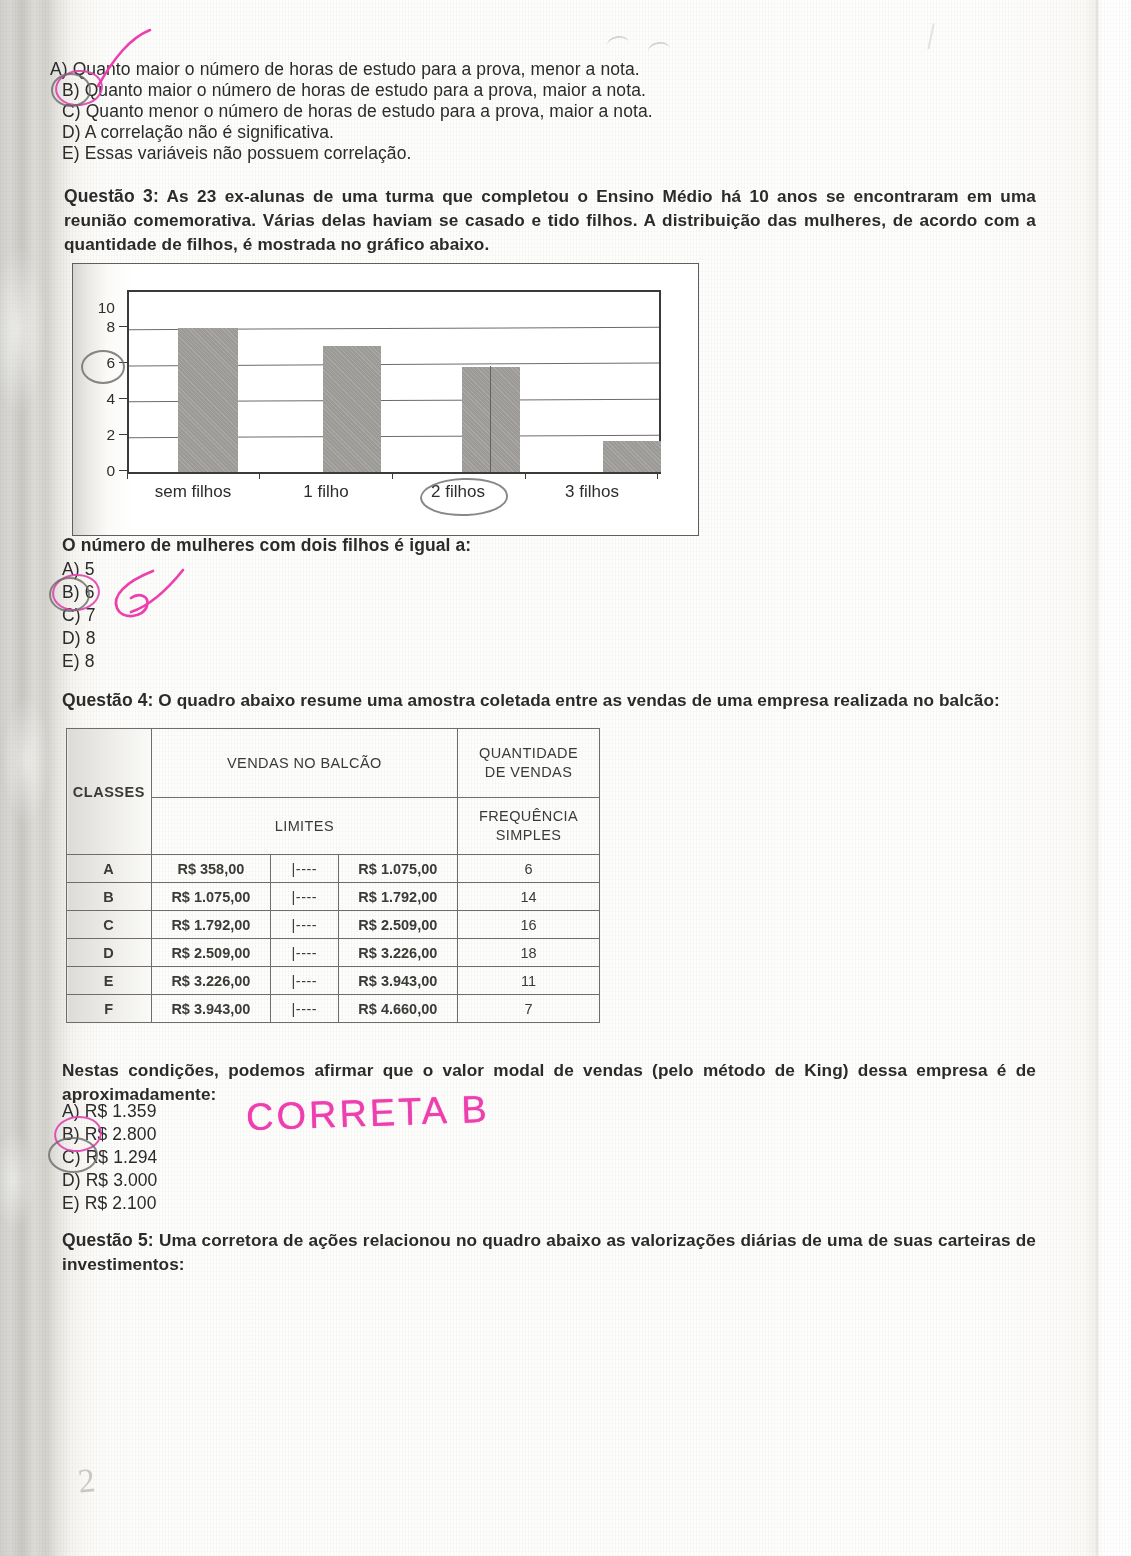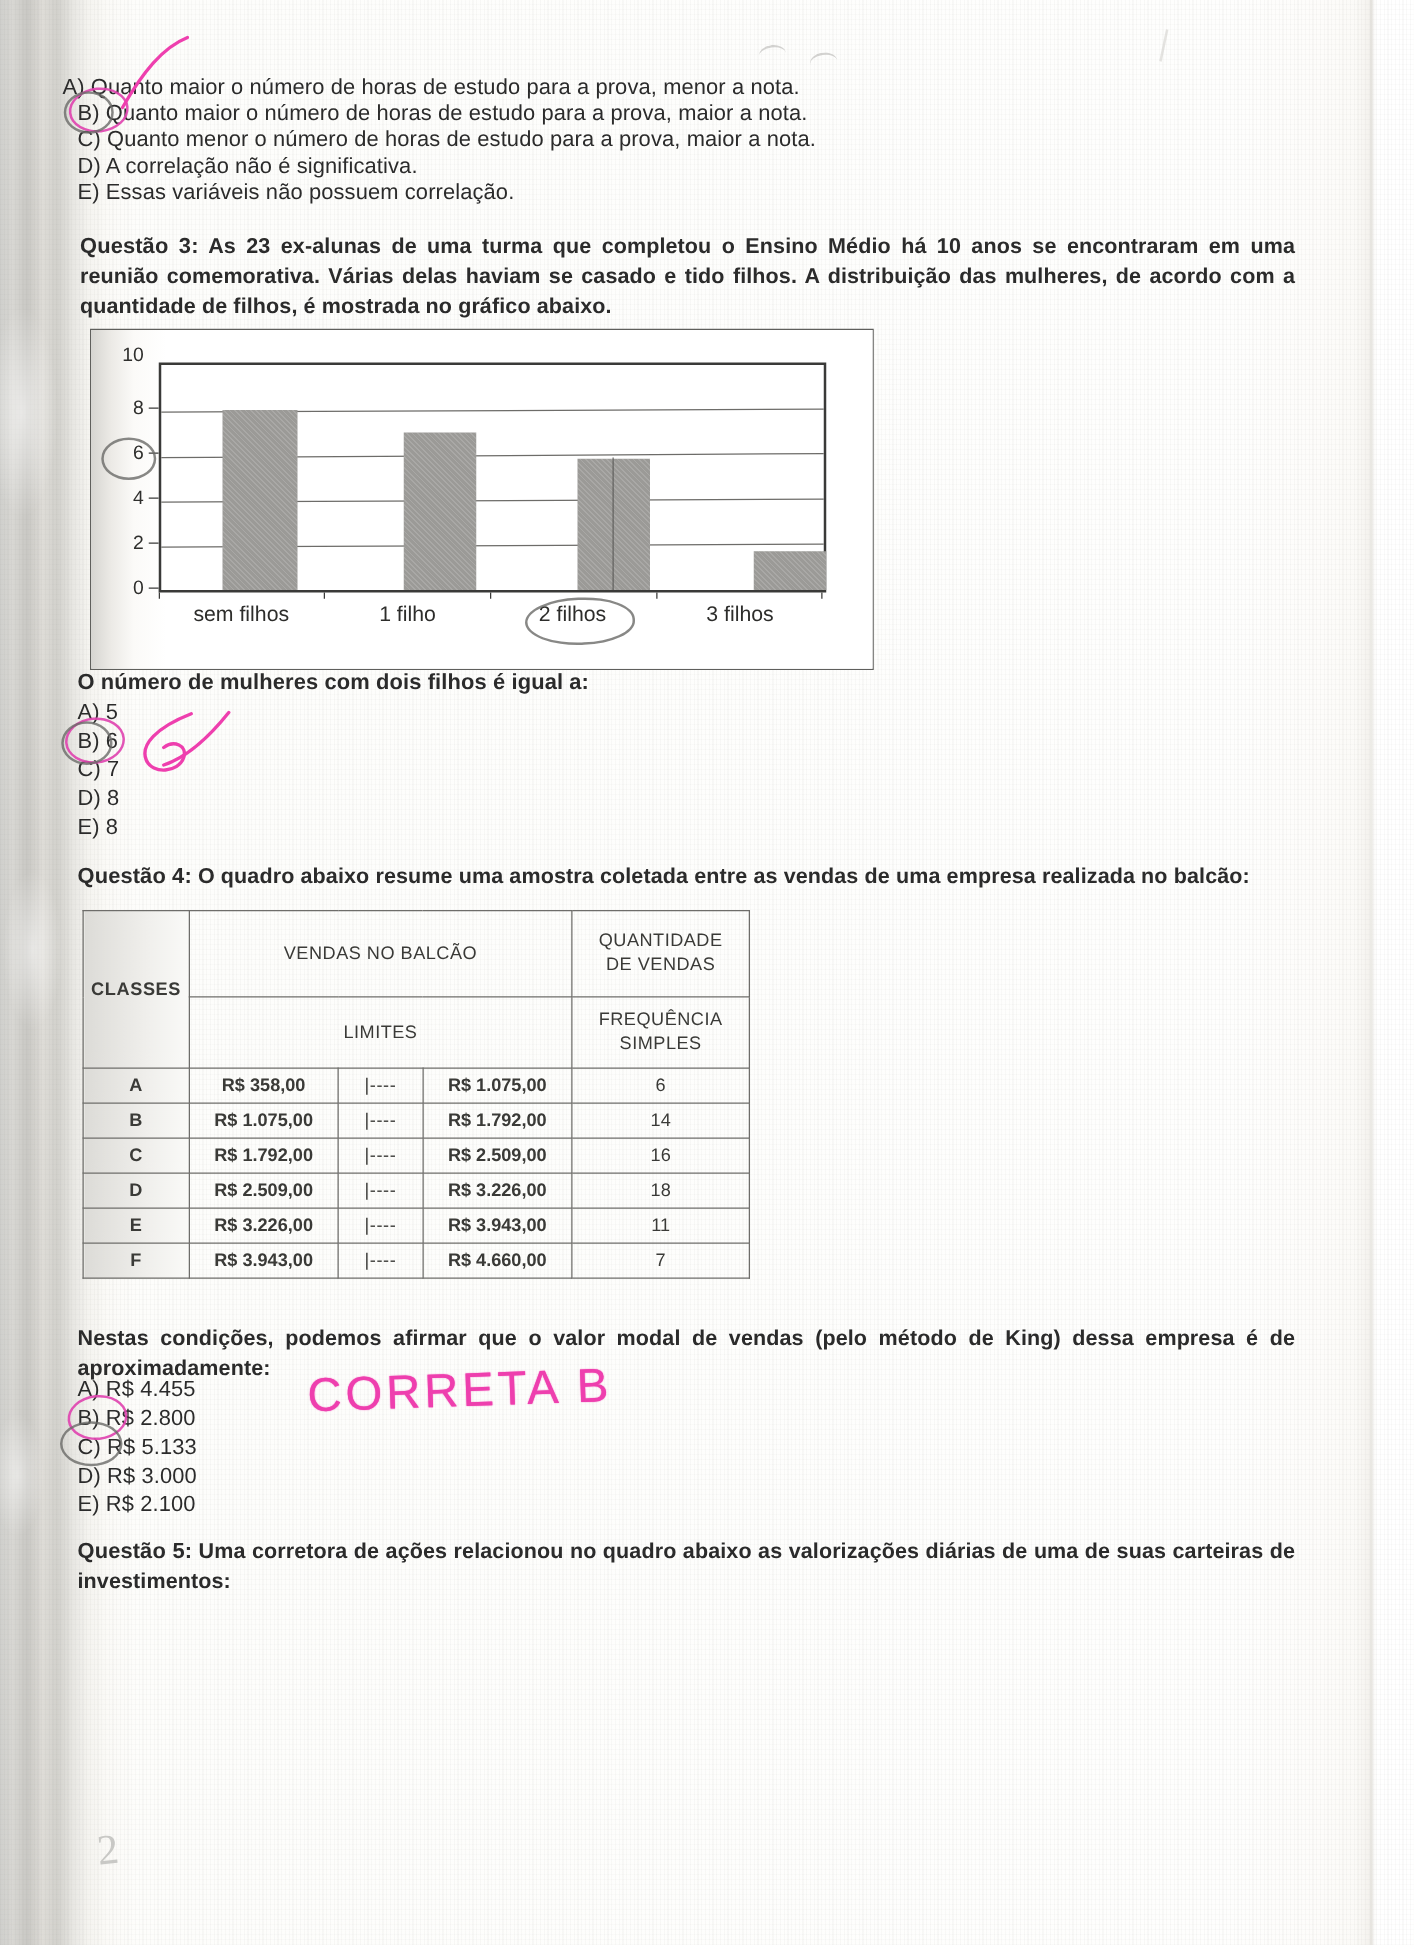--- a/index.html
+++ b/index.html
@@ -128,21 +128,21 @@
       <div class="gl" style="top:144px;transform:rotate(-0.25deg);"></div>
 
       <div class="bar" style="left:49px;width:60px;height:144px;"></div>
       <div class="bar" style="left:194px;width:58px;height:126px;"></div>
       <div class="bar" style="left:333px;width:58px;height:105px;"></div>
       <div class="bar" style="left:474px;width:58px;height:31px;"></div>
 
       <div style="position:absolute;left:361px;bottom:0;width:1.4px;height:106px;background:#585856;opacity:.85;"></div>
     </div>
 
-    <div class="ytick" style="left:8px;top:12px;">10</div>
+    <div class="ytick" style="left:8px;top:35px;">10</div>
     <div class="ytick" style="left:8px;top:54px;">8</div>
     <div class="ytick" style="left:8px;top:90px;">6</div>
     <div class="ytick" style="left:8px;top:126px;">4</div>
     <div class="ytick" style="left:8px;top:162px;">2</div>
     <div class="ytick" style="left:8px;top:198px;">0</div>
 
     <div class="ytickmark" style="left:46px;top:62px;"></div>
     <div class="ytickmark" style="left:46px;top:98px;"></div>
     <div class="ytickmark" style="left:46px;top:134px;"></div>
     <div class="ytickmark" style="left:46px;top:170px;"></div>
@@ -243,23 +243,23 @@
         <td class="dash">|----</td>
         <td class="money">R$ 4.660,00</td>
         <td class="freq">7</td>
       </tr>
     </tbody>
       </table>
   </div>
 
   <div class="txt qbold" style="left:62px;top:1058px;width:974px;">Nestas condições, podemos afirmar que o valor modal de vendas (pelo método de King) dessa empresa é de aproximadamente:</div>
 
-  <div class="txt opt" style="left:62px;top:1100px;">A) R$ 4.455</div>
+  <div class="txt opt" style="left:62px;top:1100px;">A) R$ 1.359</div>
   <div class="txt opt" style="left:62px;top:1123px;">B) R$ 2.800</div>
-  <div class="txt opt" style="left:62px;top:1146px;">C) R$ 5.133</div>
+  <div class="txt opt" style="left:62px;top:1146px;">C) R$ 1.294</div>
   <div class="txt opt" style="left:62px;top:1169px;">D) R$ 3.000</div>
   <div class="txt opt" style="left:62px;top:1192px;">E) R$ 2.100</div>
 
   <div class="pinkcircle" style="left:54px;top:1116px;width:44px;height:32px;transform:rotate(-6deg);"></div>
   <div class="pencil" style="left:48px;top:1137px;width:46px;height:32px;"></div>
 
   <div class="hw" style="left:246px;top:1092px;font-size:38px;letter-spacing:3px;
               font-family:'Liberation Sans',sans-serif;transform:rotate(-2deg);
               text-shadow:0 0 1px #ee3fae;">CORRETA  B</div>
 

